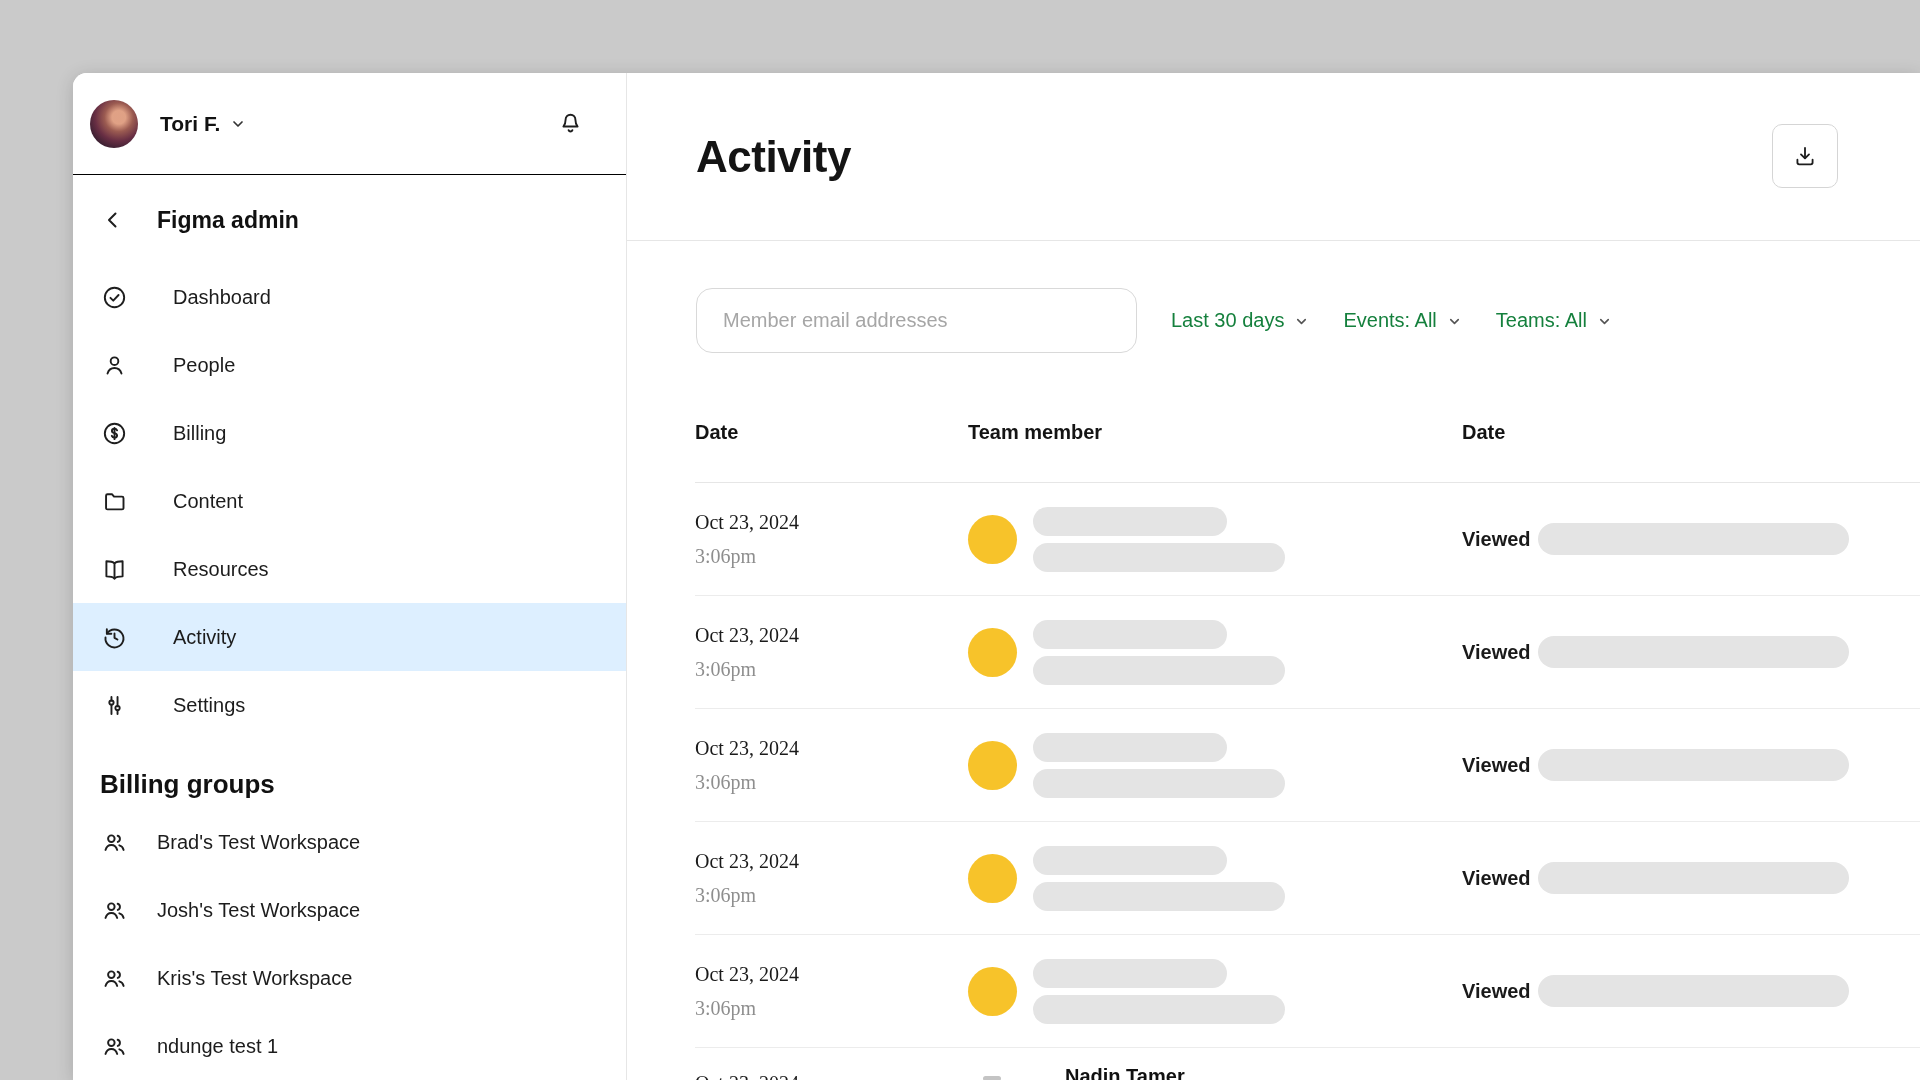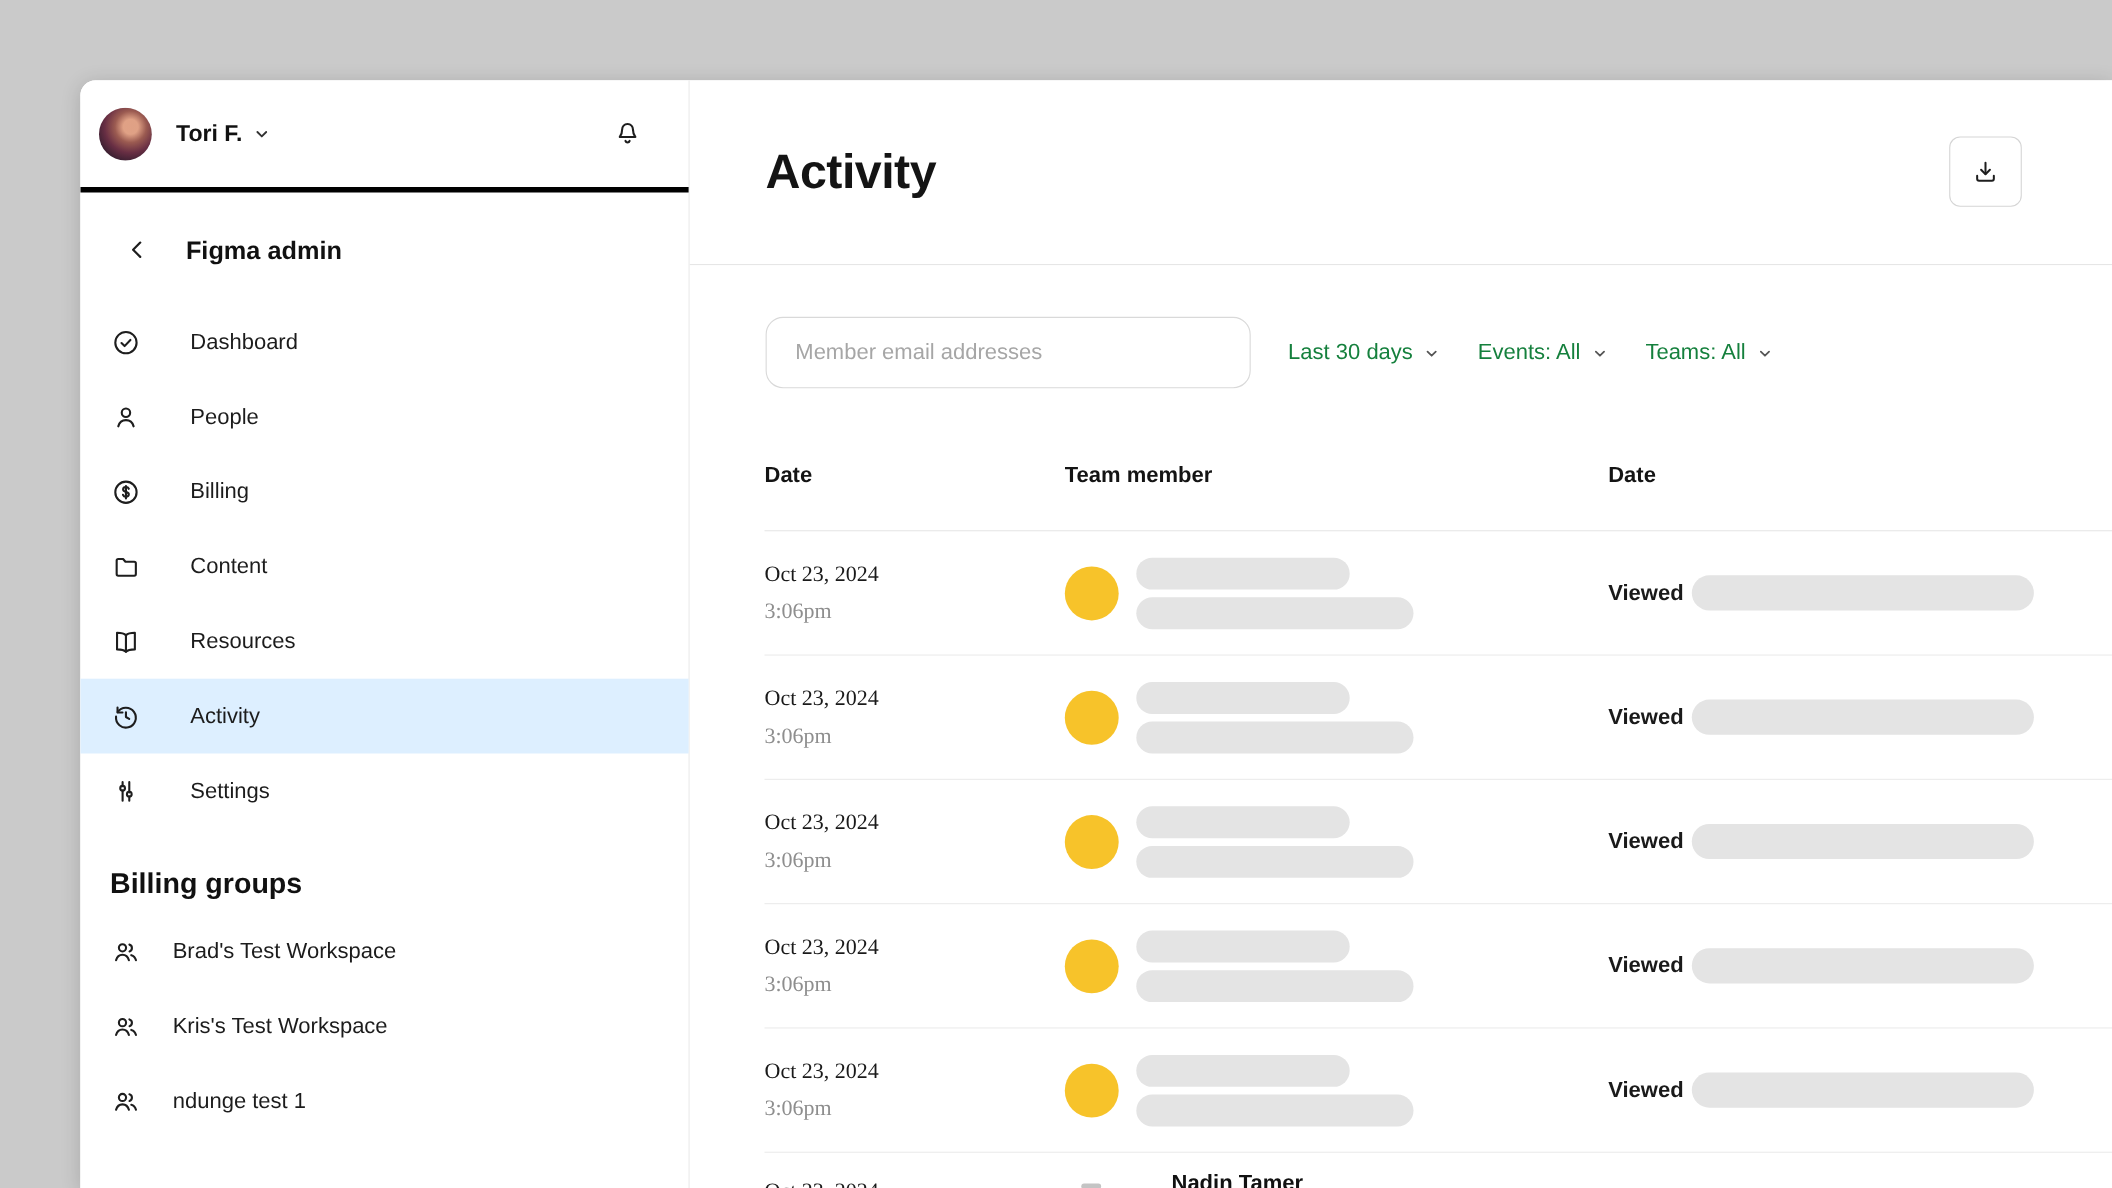--- a/index.html
+++ b/index.html
@@ -19,35 +19,35 @@
     overflow:hidden;
   }
   svg.icon { display:block; fill:none; stroke:currentColor; stroke-width:1.7; stroke-linecap:round; stroke-linejoin:round; }
 
   
   .sidebar { flex:0 0 554px; width:554px; border-right:1px solid #e6e6e6; display:flex; flex-direction:column; background:#fff; }
   .sidebar-header {
     height:102px; flex:0 0 102px;
     display:flex; align-items:center;
     padding:0 38px 0 17px;
-    border-bottom:5px solid #000000;
+    border-bottom:1px solid #000000;
   }
   .avatar {
     width:48px; height:48px; border-radius:50%;
     background:
       radial-gradient(circle at 60% 36%, rgba(233,168,138,.95) 0 16%, rgba(164,96,84,.92) 34%, rgba(110,48,70,.9) 56%, rgba(46,27,44,.97) 82%);
     background-color:#32202e;
     cursor:pointer;
   }
   .user-trigger { display:flex; align-items:center; cursor:pointer; margin-left:22px; }
   .user-name { font-size:21px; font-weight:700; color:#111; }
   .user-chevron { margin-left:10px; color:#333; }
   .bell-button { margin-left:auto; background:none; border:none; color:#1e1e1e; cursor:pointer; padding:4px; }
 
-  .workspace-header { margin-top:18px; height:68px; display:flex; align-items:center; padding-left:40px; }
+  .workspace-header { margin-top:18px; height:68px; display:flex; align-items:center; padding-left:28px; }
   .back-button { background:none; border:none; color:#1e1e1e; cursor:pointer; padding:0; width:24px; }
   .workspace-title { font-size:23px; font-weight:700; margin-left:32px; color:#111; }
 
   .nav-list { margin-top:16px; }
   .nav-item {
     height:68px; display:flex; align-items:center;
     padding-left:27px; cursor:pointer;
   }
   .nav-item .nav-icon { width:28px; display:flex; justify-content:center; color:#1e1e1e; }
   .nav-item .nav-label { margin-left:45px; font-size:20px; color:#1c1c1c; }
@@ -248,20 +248,31 @@
       </div>
       <div class="bg-item">
         <span class="nav-icon">
           <svg class="icon" width="27" height="27" viewBox="0 0 24 24">
               <circle cx="9.2" cy="8.6" r="2.9"></circle>
               <path d="M4 18.6c.8-2.9 2.9-4.4 5.2-4.4s4.4 1.5 5.2 4.4"></path>
               <path d="M14.8 6a2.9 2.9 0 0 1 .1 5.5"></path>
               <path d="M16.3 14.5c1.9.5 3.2 1.8 3.8 4.1"></path>
             </svg>
         </span>
+        <span class="nav-label">Josh's Test Workspace</span>
+      </div>
+      <div class="bg-item">
+        <span class="nav-icon">
+          <svg class="icon" width="27" height="27" viewBox="0 0 24 24">
+              <circle cx="9.2" cy="8.6" r="2.9"></circle>
+              <path d="M4 18.6c.8-2.9 2.9-4.4 5.2-4.4s4.4 1.5 5.2 4.4"></path>
+              <path d="M14.8 6a2.9 2.9 0 0 1 .1 5.5"></path>
+              <path d="M16.3 14.5c1.9.5 3.2 1.8 3.8 4.1"></path>
+            </svg>
+        </span>
         <span class="nav-label">Kris's Test Workspace</span>
       </div>
       <div class="bg-item">
         <span class="nav-icon">
           <svg class="icon" width="27" height="27" viewBox="0 0 24 24">
               <circle cx="9.2" cy="8.6" r="2.9"></circle>
               <path d="M4 18.6c.8-2.9 2.9-4.4 5.2-4.4s4.4 1.5 5.2 4.4"></path>
               <path d="M14.8 6a2.9 2.9 0 0 1 .1 5.5"></path>
               <path d="M16.3 14.5c1.9.5 3.2 1.8 3.8 4.1"></path>
             </svg>

